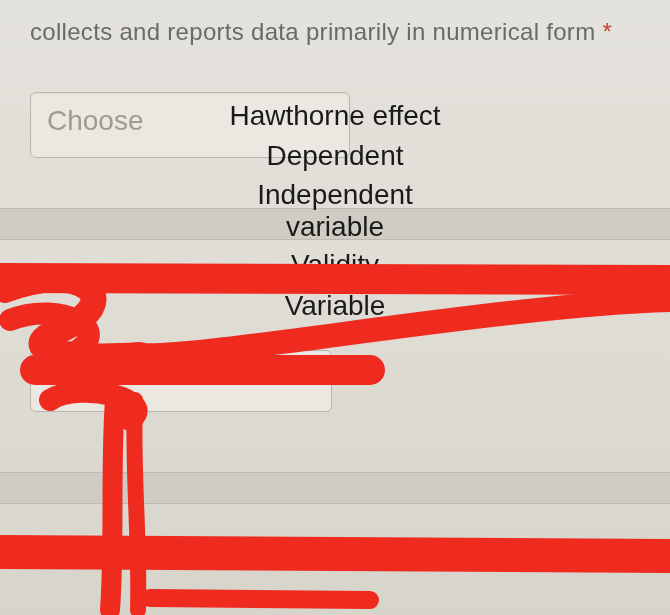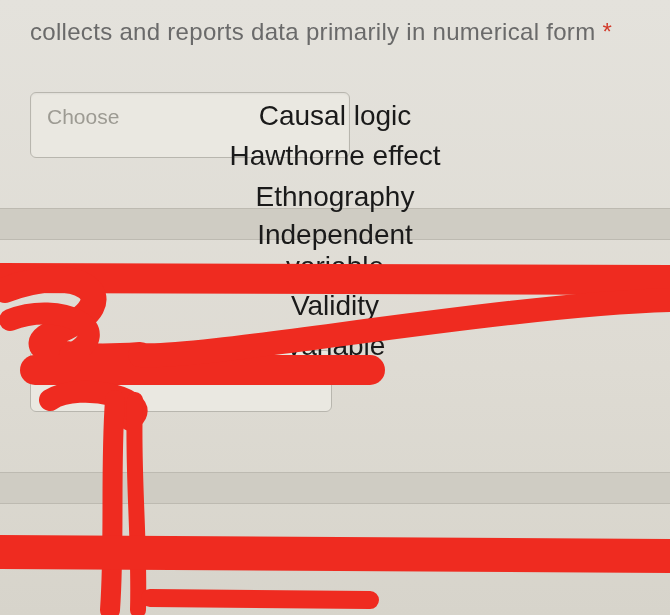--- a/index.html
+++ b/index.html
@@ -39,21 +39,21 @@
     border-radius: 6px;
     background: #eae8e1;
     box-shadow: inset 0 1px 2px rgba(0,0,0,0.05);
     display: flex;
     align-items: flex-start;
     padding: 12px 16px;
     box-sizing: border-box;
   }
   .select-box .placeholder {
     color: #9d9b93;
-    font-size: 21px;
+    font-size: 28px;
     font-weight: 400;
   }
   .select-box-2 {
     position: absolute;
     top: 350px;
     left: 30px;
     width: 300px;
     height: 60px;
     border: 1px solid #b8b6ae;
     border-radius: 6px;
@@ -106,23 +106,22 @@
     <span class="req">*</span>
   </div>
 
   <div class="select-box">
     <span class="placeholder">Choose</span>
   </div>
 
   <div class="select-box-2"></div>
 
   <div class="option-list">
-    <span class="opt">Causal logic</span>
     <span class="opt">Hawthorne effect</span>
-    <span class="opt">Ethnography</span>
+    <span class="opt">Dependent</span>
     <span class="opt" style="line-height:1.15">
       <span style="display:inline-block; max-width:220px">Independent variable</span>
     </span>
     <span class="opt">Validity</span>
     <span class="opt">Variable</span>
   </div>
 
   <svg class="scribble" viewBox="0 0 670 615">
     <g stroke="#ef2b20" fill="none" stroke-linecap="round" stroke-linejoin="round">
 

